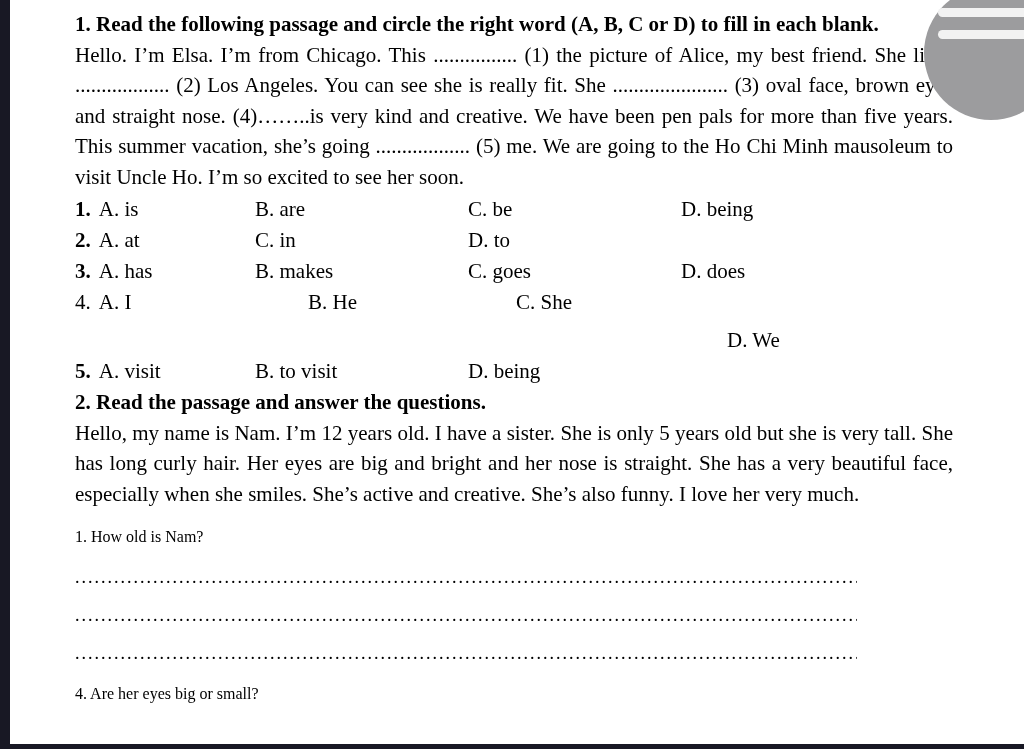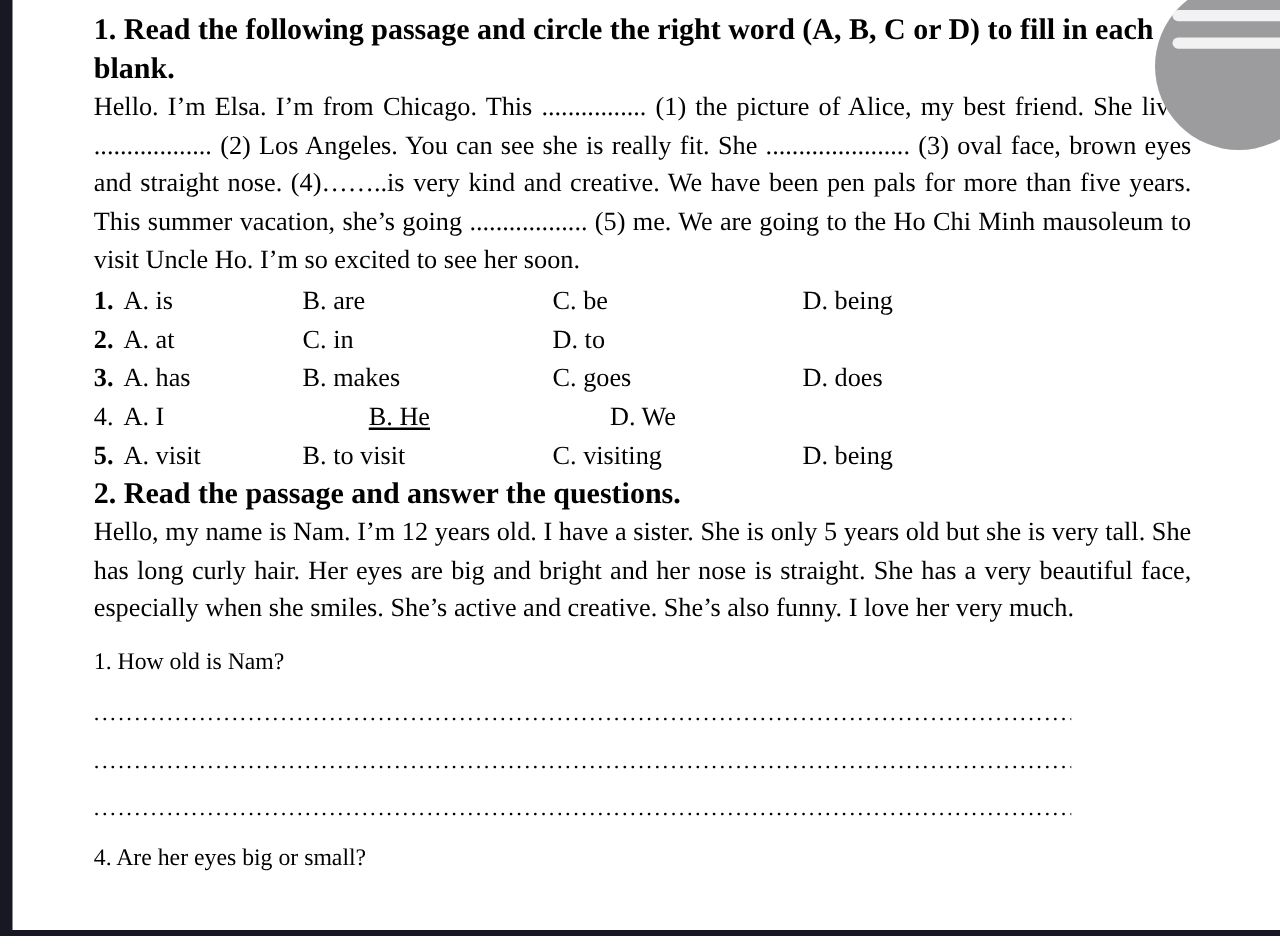--- a/index.html
+++ b/index.html
@@ -16,41 +16,41 @@
     background:#181824; z-index:5;
   }
   .edge-bottom {
     position:absolute; left:0; bottom:0; width:1024px; height:5px;
     background:#181824; z-index:5;
   }
   .content {
     position:absolute; left:75px; top:0; width:878px;
   }
   .ex-heading {
-    font-size:24px; font-weight:bold;
+    font-size:21px; font-weight:bold;
     margin:9px 0 0 0; line-height:30.5px;
   }
   .passage {
     font-size:21px; line-height:30.5px;
     text-align:justify; margin:0;
   }
   .mcq { margin-top:2px; }
   .mcq-row {
     display:grid;
     grid-template-columns:167px 200px 200px 1fr;
-    font-size:21px; line-height:31px;
+    font-size:21px; line-height:31px;gap:13px;
   }
   .mcq-row .num { margin-right:8px; }
   .mcq-row.bold-num .num { font-weight:bold; }
-  .mcq-row.shifted .c2 { padding-left:53px;text-decoration:underline; }
+  .mcq-row.shifted .c2 { padding-left:53px; }
   .mcq-row.shifted .c3 { padding-left:48px; }
-  .mcq-row.shifted .c4 { padding-left:46px; }
+  .mcq-row.shifted .c4 { padding-left:46px;margin-top:38px; }
   .ex2-heading { margin-top:0; }
   .q {
-    font-size:19px; line-height:30px;
+    font-size:16px; line-height:30px;
     margin:13px 0 0 0;
   }
   .dots {
     font-size:18px; letter-spacing:2px;
     white-space:nowrap; overflow:hidden;
     width:782px; margin:12px 0 0 0;
     line-height:26px;
   }
   .float-btn {
     position:absolute; top:-14px; right:-34px;
@@ -102,27 +102,27 @@
     <div class="mcq-row bold-num">
       <span class="c1"><span class="num">3.</span><span>A. has</span></span>
       <span class="c2">B. makes</span>
       <span class="c3">C. goes</span>
       <span class="c4">D. does</span>
     </div>
 
     <div class="mcq-row shifted">
       <span class="c1"><span class="num">4.</span><span>A. I</span></span>
       <span class="c2">B. He</span>
+      <span class="c3">C. She</span>
       <span class="c4">D. We</span>
     </div>
 
     <div class="mcq-row bold-num">
       <span class="c1"><span class="num">5.</span><span>A. visit</span></span>
       <span class="c2">B. to visit</span>
-      <span class="c3">C. visiting</span>
       <span class="c4">D. being</span>
     </div>
 
   </div>
 
   <h1 class="ex-heading ex2-heading">2. Read the passage and answer the questions.</h1>
 
   <p class="passage">Hello, my name is Nam. I’m 12 years old. I have a sister. She is only 5 years old but she is very tall. She has long curly hair. Her eyes are big and bright and her nose is straight. She has a very beautiful face, especially when she smiles. She’s active and creative. She’s also funny. I love her very much.</p>
 
   <div class="qa">

